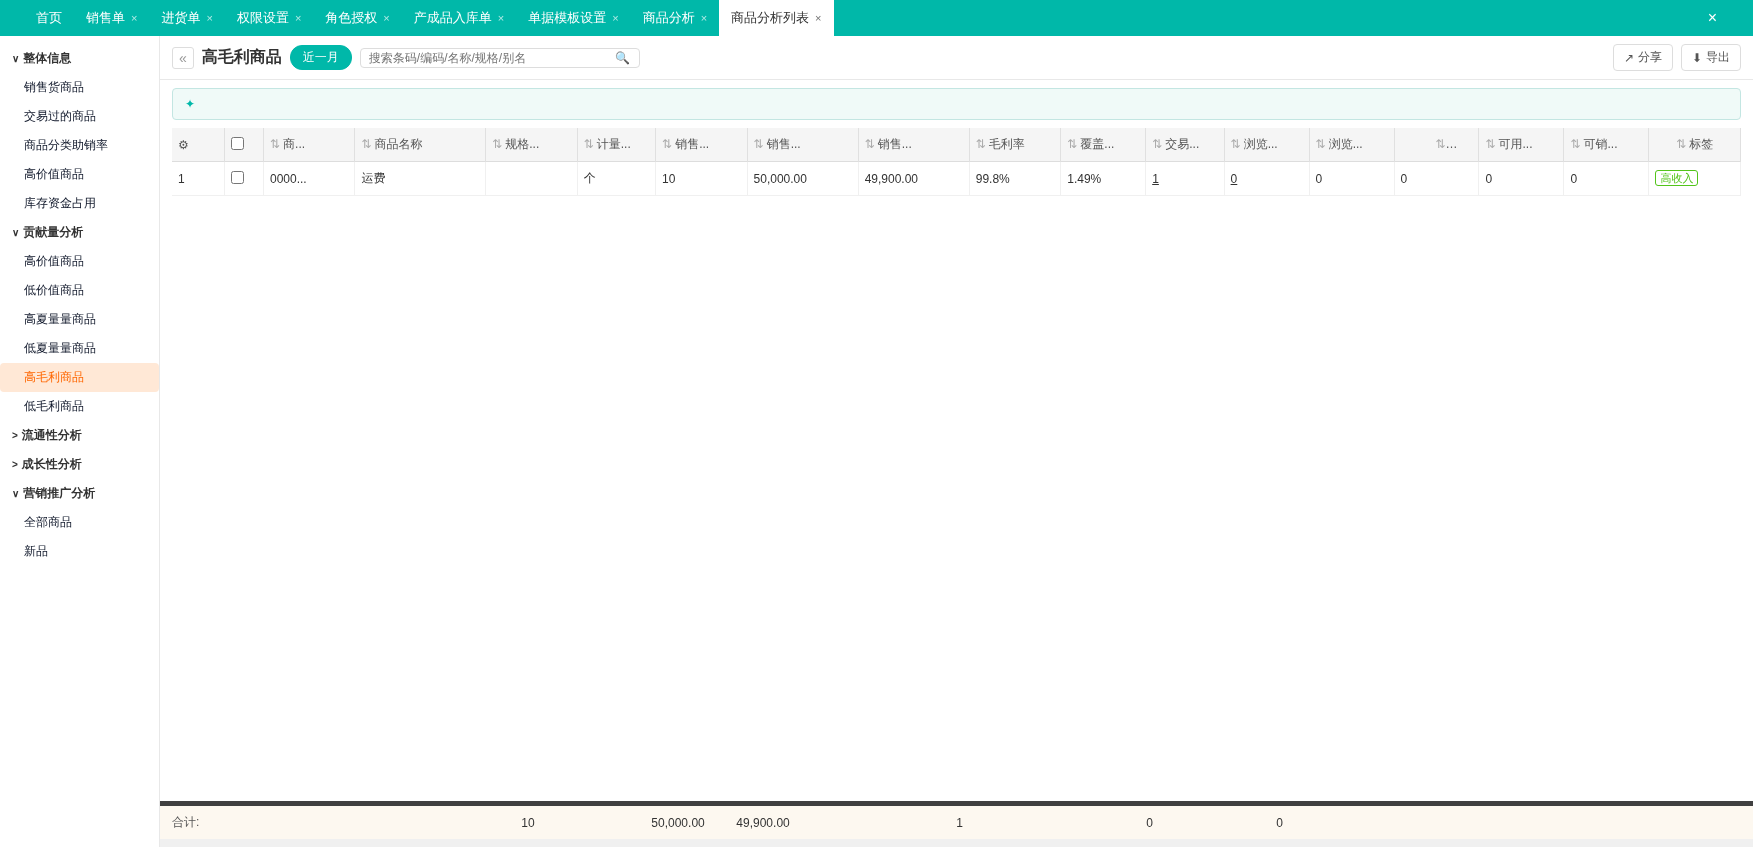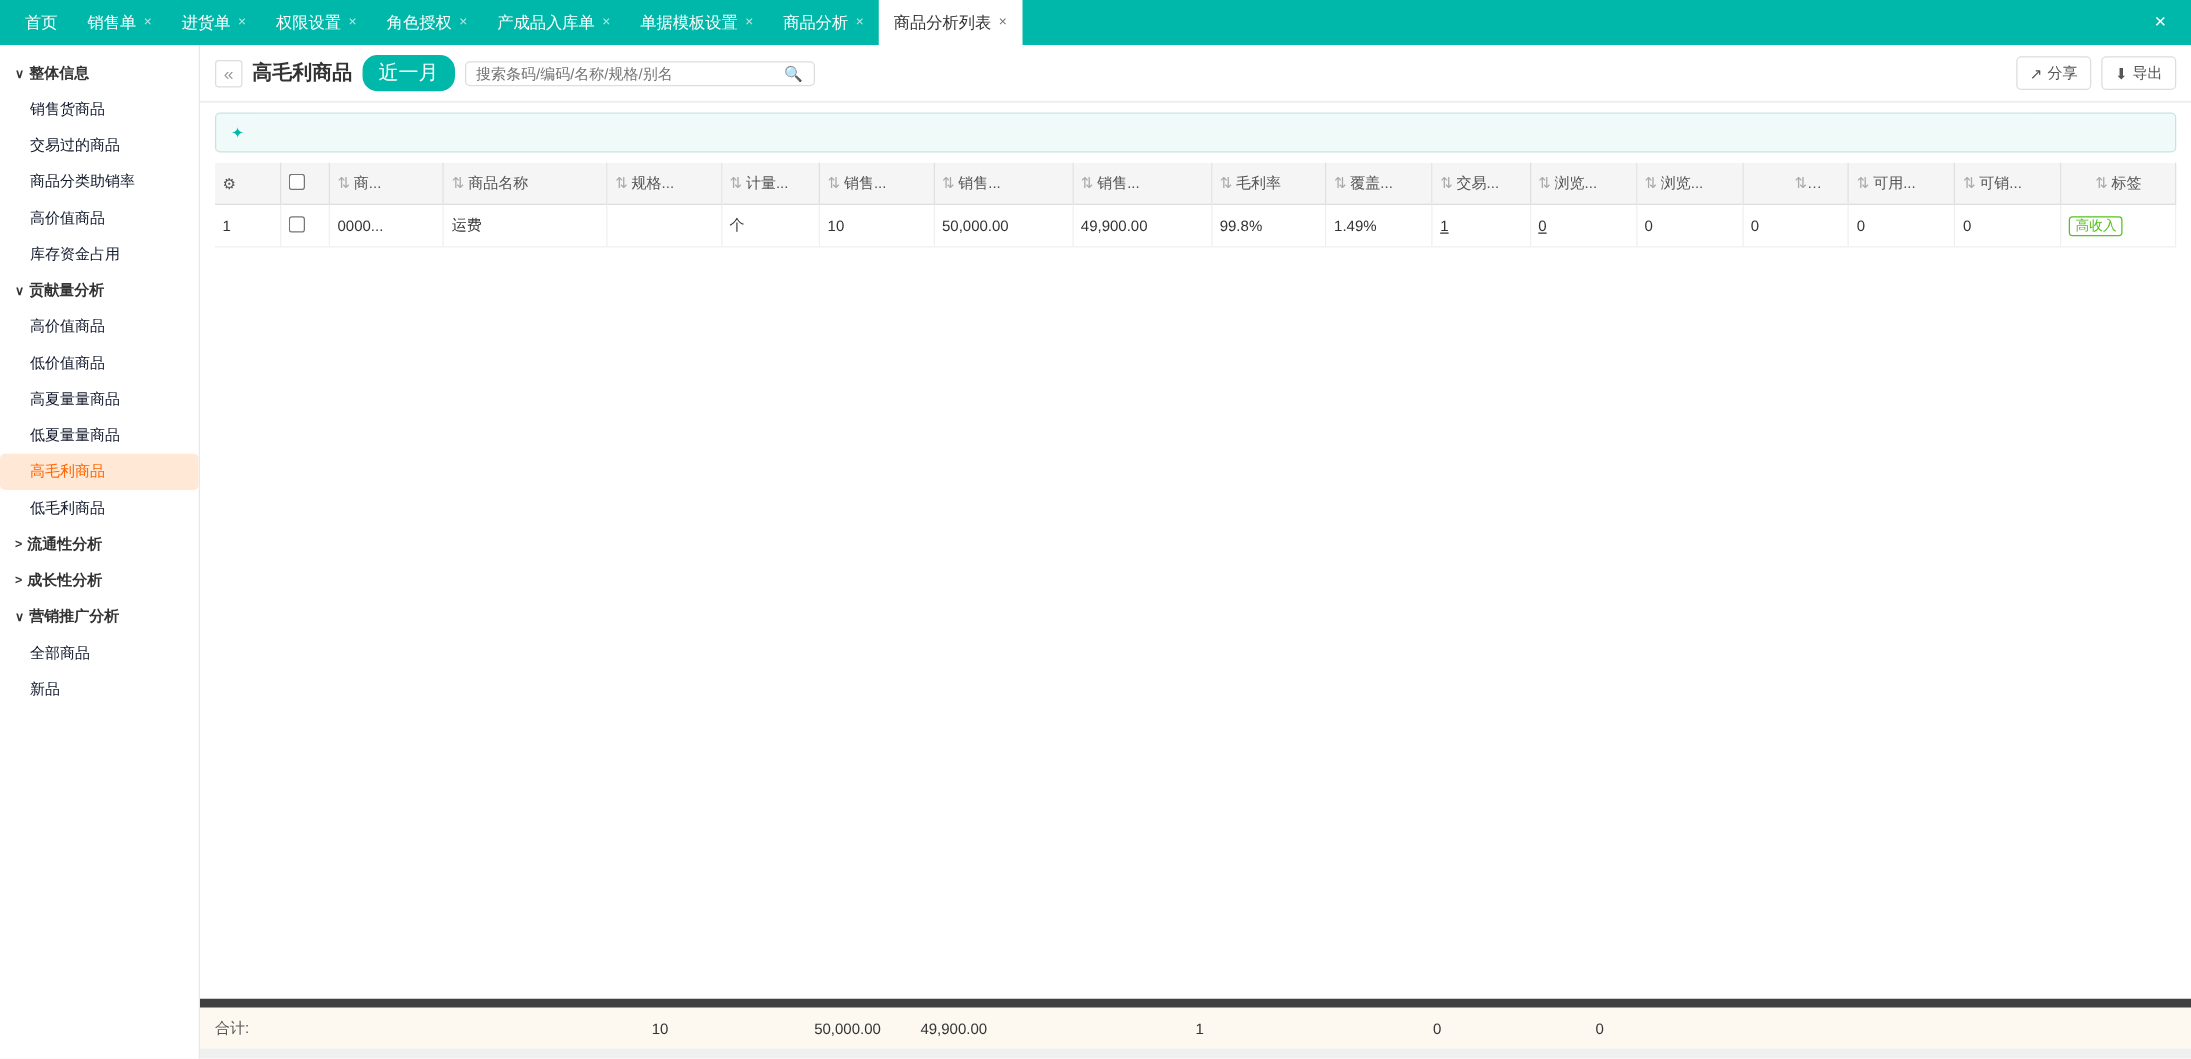--- a/index.html
+++ b/index.html
@@ -4,21 +4,21 @@
   <style>
     * { box-sizing: border-box; margin: 0; padding: 0; }
     body { font-family: "Microsoft YaHei", Arial, sans-serif; font-size: 12px; background: #f5f5f5; overflow: hidden; }
 
     
     .top-nav {
       display: flex;
       align-items: center;
       background: #00b8a9;
       height: 36px;
-      padding: 0 8px;
+      padding: 0 24px;
       color: #fff;
       flex-shrink: 0;
     }
     .top-nav .nav-item {
       padding: 0 12px;
       height: 36px;
       display: flex;
       align-items: center;
       cursor: pointer;
       font-size: 13px;
@@ -111,21 +111,21 @@
     .page-title {
       font-size: 16px;
       font-weight: bold;
       color: #333;
     }
     .filter-btn {
       padding: 3px 12px;
       border: 1px solid #ddd;
       border-radius: 12px;
       cursor: pointer;
-      font-size: 16px;
+      font-size: 12px;
       color: #333;
       background: #fff;
     }
     .filter-btn.active {
       background: #00b8a9;
       color: #fff;
       border-color: #00b8a9;
     }
     .search-box {
       display: flex;
@@ -225,21 +225,21 @@
       border-radius: 3px;
     }
     .underline { text-decoration: underline; cursor: pointer; color: #333; }
 
     
     .footer-bar {
       display: flex;
       align-items: center;
       padding: 8px 12px;
       background: #fdf8f0;
-      border-top: 7px solid #404040;
+      border-top: 5px solid #404040;
       font-size: 12px;
       color: #333;
       flex-shrink: 0;
     }
     .footer-bar .total-label {
       margin-right: 12px;
       color: #555;
     }
 
     

